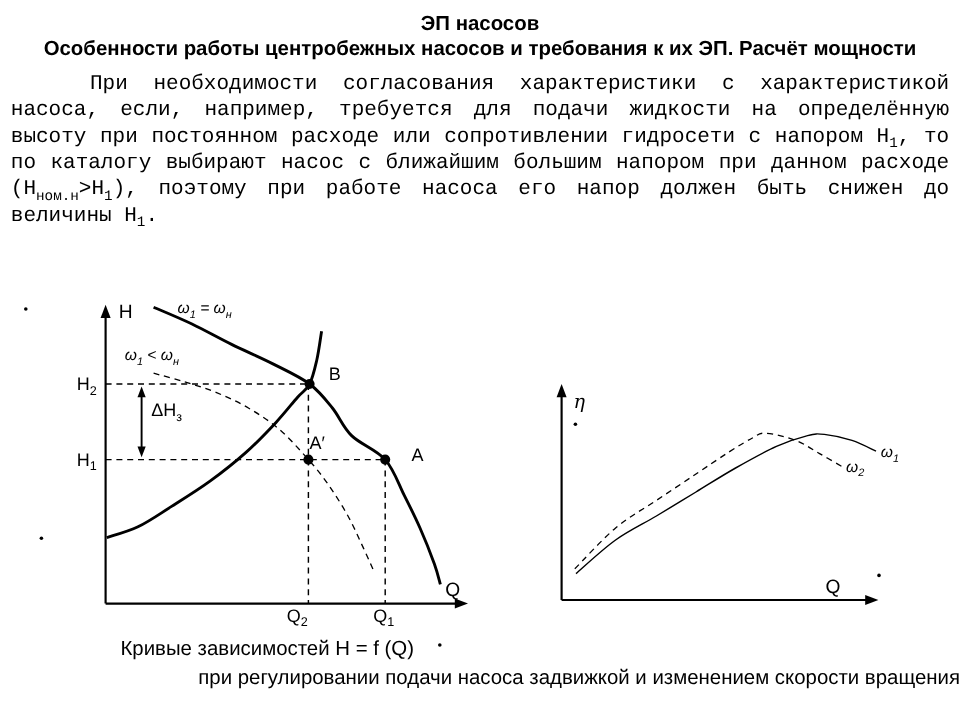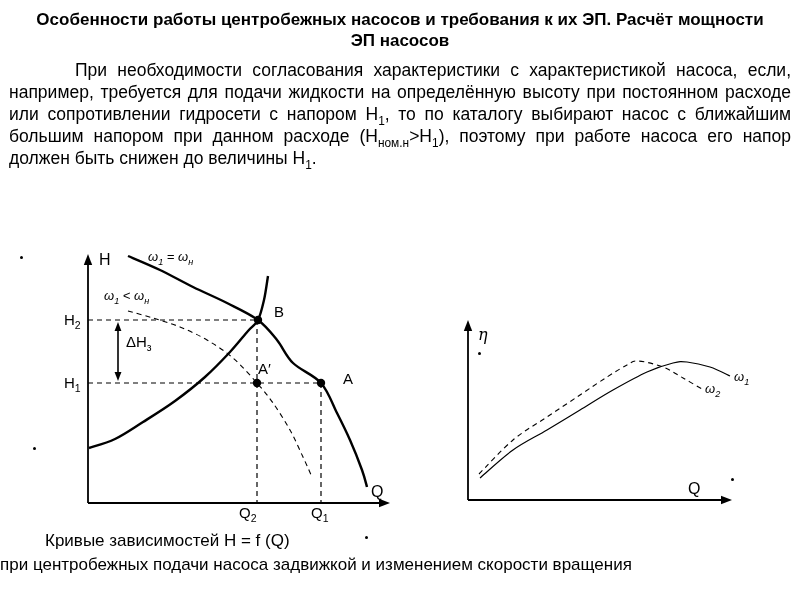--- a/index.html
+++ b/index.html
@@ -2,37 +2,37 @@
 <html><head>
 <meta charset="utf-8">
 <style>
   html,body{margin:0;padding:0;background:#e8e8e8;}
   .slide{position:relative;width:800px;height:600px;background:#ffffff;color:#000;
          font-family:"Liberation Sans",sans-serif;overflow:hidden;}
   .title{position:absolute;top:9px;left:0;width:100%;text-align:center;
          font-weight:bold;font-size:17px;line-height:21px;}
   .title div{white-space:nowrap;}
   .body-text{position:absolute;top:59px;left:9px;right:9px;
-             font-size:17.5px;line-height:22px;text-align:justify;}
+             font-size:17.5px;line-height:22px;text-align:justify;font-family:Liberation Mono, monospace;}
   .body-text p{margin:0;text-indent:66px;}
   sub{font-size:68%;line-height:0;}
   i{font-family:"DejaVu Serif",serif;}
-  .caption{position:absolute;font-size:17px;text-align:left;}
+  .caption{position:absolute;font-size:17px;text-align:right;}
   .chart{position:absolute;}
   .chart svg text{font-family:"Liberation Sans",sans-serif;fill:#000;}
   .dot{position:absolute;width:3px;height:3px;background:#000;border-radius:50%;}
 </style>
 </head>
 <body>
 
 <div class="slide">
 
   <div class="title">
+    <div>ЭП насосов</div>
     <div>Особенности работы центробежных насосов и требования к их ЭП. Расчёт мощности</div>
-    <div>ЭП насосов</div>
   </div>
 
   <div class="body-text">
     <p>При необходимости согласования характеристики с характеристикой насоса, если, например, требуется для подачи жидкости на определённую высоту при постоянном расходе или сопротивлении гидросети с напором Н<sub>1</sub>, то по каталогу выбирают насос с ближайшим большим напором при данном расходе (Н<sub>ном.н</sub>&gt;Н<sub>1</sub>), поэтому при работе насоса его напор должен быть снижен до величины Н<sub>1</sub>.</p>
   </div>
 
   <div class="chart" style="left:55px;top:240px;width:345px;height:290px"><svg width="345" height="290" viewBox="0 0 345 290">
         <line x1="33" y1="263" x2="331" y2="263" stroke="#000" stroke-width="1.8"></line>
         <line x1="33" y1="263" x2="33" y2="18" stroke="#000" stroke-width="1.8"></line>
         <polygon points="335,263 324,258.82 324,267.18" fill="#000"></polygon>
@@ -73,20 +73,20 @@
         <path d="M39,174 C44.7,168.3 61.7,149.5 73,140 C84.3,130.5 95.8,124.5 107,117 C118.2,109.5 130.0,101.7 140,95 C150.0,88.3 159.2,82.0 167,77 C174.8,72.0 181.8,67.7 187,65 C192.2,62.3 192.0,60.7 198,61 C204.0,61.3 215.5,64.2 223,67 C230.5,69.8 236.5,74.3 243,78 C249.5,81.7 258.8,87.2 262,89" fill="none" stroke="#000" stroke-width="1.1" stroke-dasharray="5,4"></path>
         <text x="248" y="194" font-size="16"><tspan>Q</tspan></text>
         <text x="38" y="40" font-size="16"><tspan font-style="italic" font-family="&quot;DejaVu Serif&quot;, serif">η</tspan></text>
         <text x="294" y="81" font-size="13" font-family="&quot;DejaVu Serif&quot;, serif" font-style="italic"><tspan>ω</tspan><tspan dy="4" font-size="70%">1</tspan></text>
         <text x="265" y="93" font-size="13" font-family="&quot;DejaVu Serif&quot;, serif" font-style="italic"><tspan>ω</tspan><tspan dy="4" font-size="70%">2</tspan></text>
       </svg></div>
 
   <div class="caption" style="left:45px;top:531px;width:300px">Кривые зависимостей Н = f (Q)</div>
 
 
-  <div class="caption" style="left:0;top:555px;width:100%">при центробежных подачи насоса задвижкой и изменением скорости вращения</div>
+  <div class="caption" style="left:0;top:555px;width:100%">при регулировании подачи насоса задвижкой и изменением скорости вращения</div>
 
 <div class="dot" style="left: 20px; top: 256px;"></div>
     <div class="dot" style="left: 33px; top: 447px;"></div>
     <div class="dot" style="left: 365px; top: 536px;"></div>
     <div class="dot" style="left: 478px; top: 352px;"></div>
     <div class="dot" style="left: 731px; top: 478px;"></div>
   </div>
 
 </body></html>

